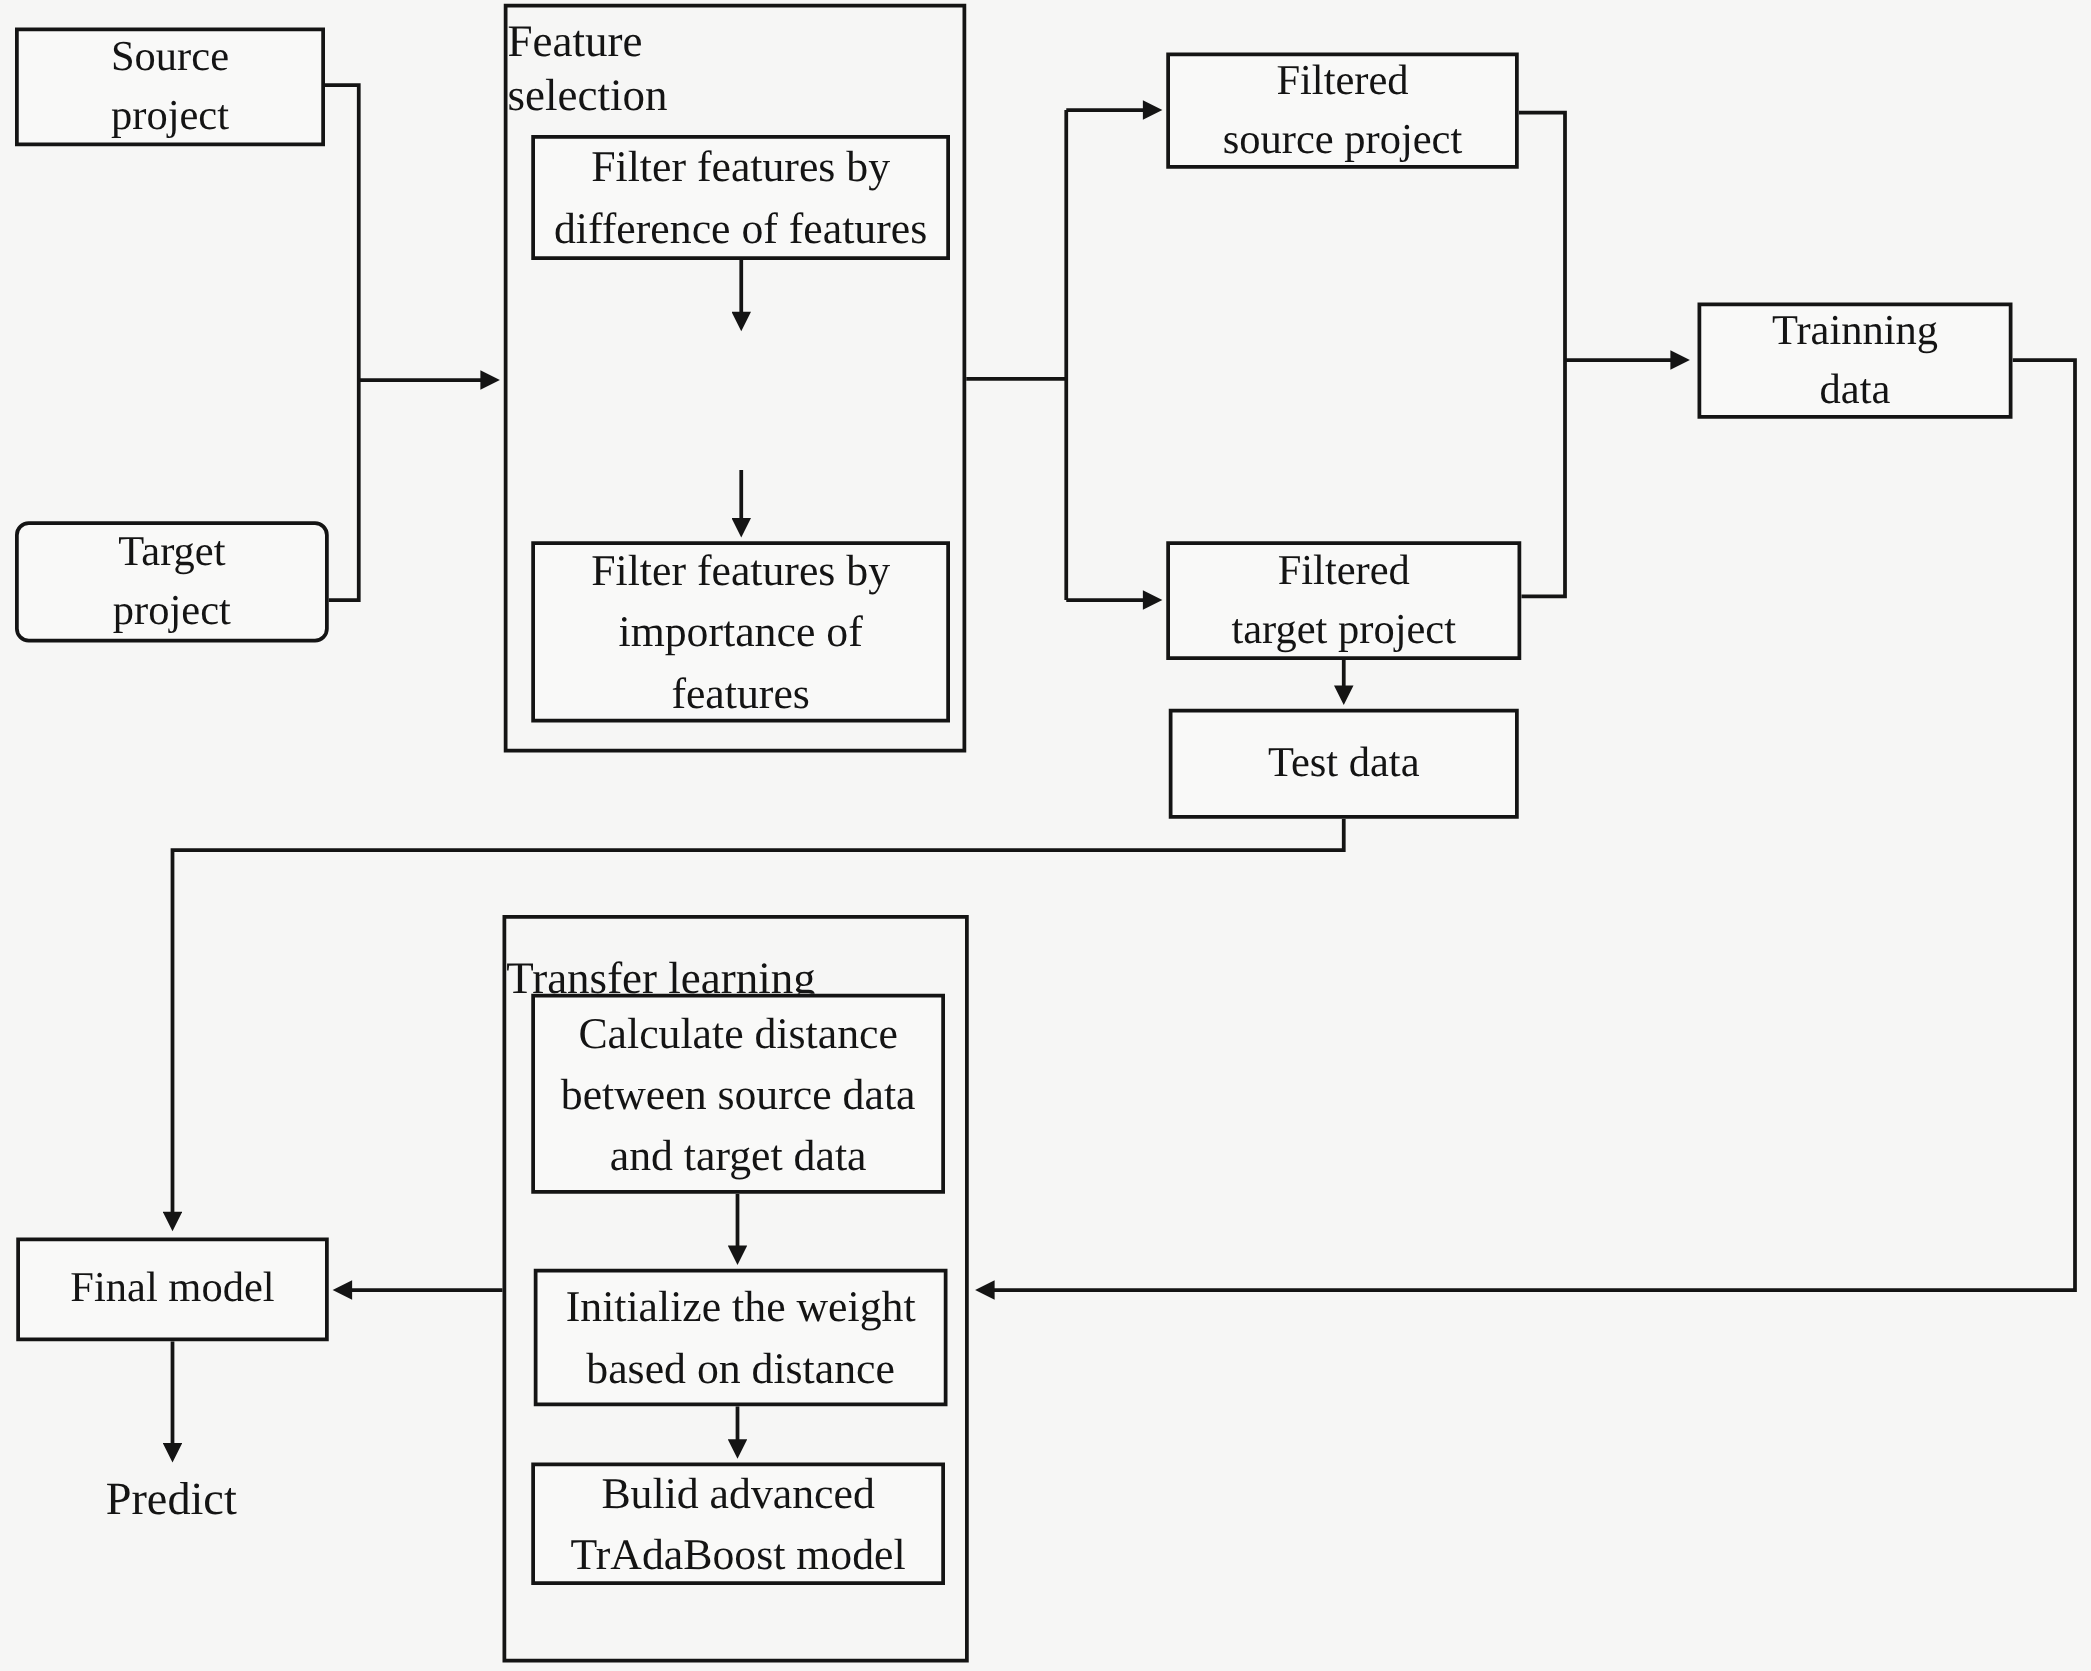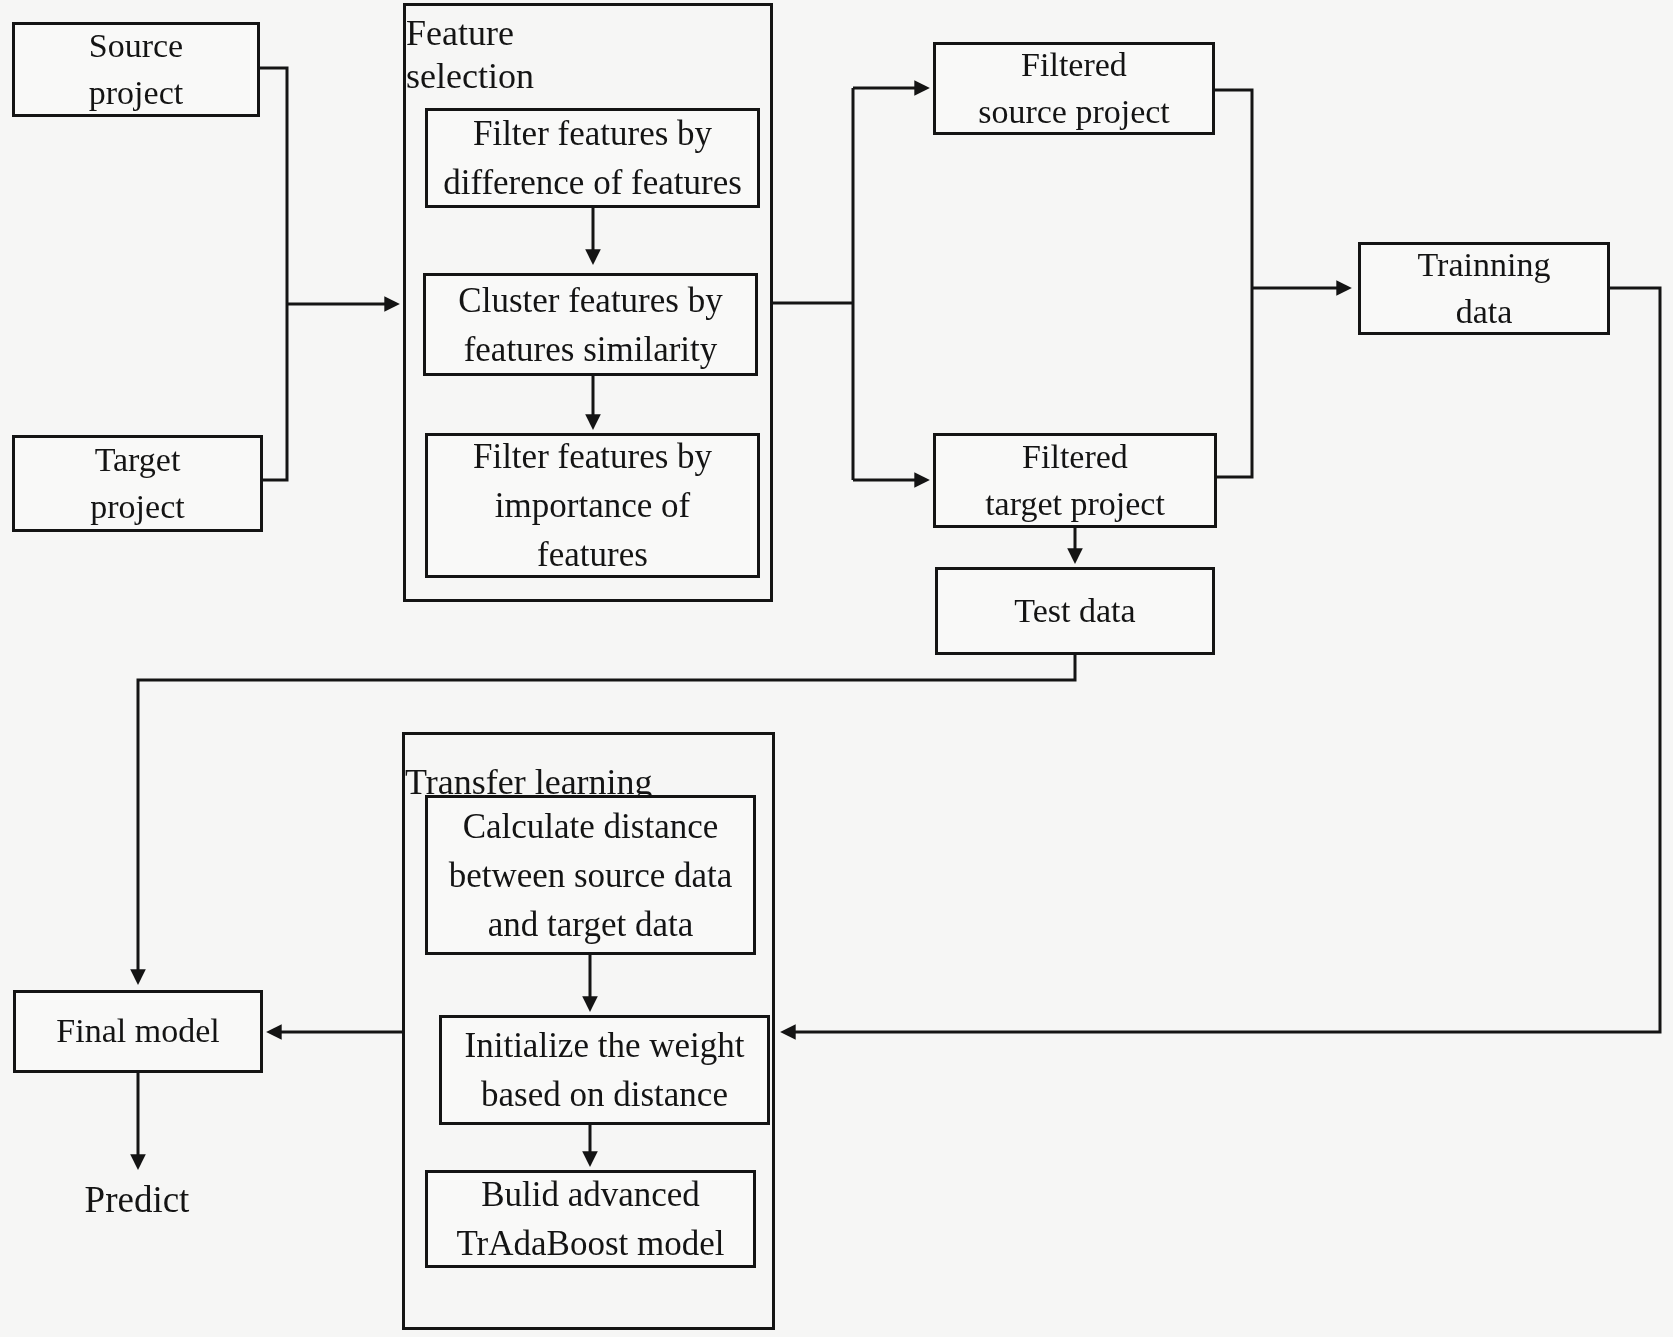--- a/index.html
+++ b/index.html
@@ -101,33 +101,31 @@
     <path d="M593,376 V426" marker-end="url(#arrow)"></path>
     <path d="M590,955 V1008" marker-end="url(#arrow)"></path>
     <path d="M590,1125 V1163" marker-end="url(#arrow)"></path>
     <path d="M402,1032 H270" marker-end="url(#arrow)"></path>
     <path d="M138,1073 V1166" marker-end="url(#arrow)"></path>
   </svg>
 
   <div class="node" style="left:12px;top:22px;width:248px;height:95px;">Source
 project</div>
 
-  <div class="node" style="left:12px;top:435px;width:251px;height:97px;">Target
+  <div class="node" style="left:12px;top:417px;width:251px;height:97px;border-radius:11px;">Target
 project</div>
 
   <div class="container-box" style="left:403px;top:3px;width:370px;height:599px;">
     <div class="container-title">Feature
 selection</div>
   </div>
 
   <div class="node step" style="left:425px;top:108px;width:335px;height:100px;">Filter features by
 difference of features</div>
 
-  <div class="node step" style="left:423px;top:273px;width:335px;height:103px;">Cluster features by
-features similarity</div>
 
   <div class="node step" style="left:425px;top:433px;width:335px;height:145px;">Filter features by
 importance of
 features</div>
 
   <div class="node" style="left:933px;top:42px;width:282px;height:93px;">Filtered
 source project</div>
 
   <div class="node" style="left:933px;top:433px;width:284px;height:95px;">Filtered
 target project</div>
@@ -138,21 +136,21 @@
   <div class="node" style="left:935px;top:567px;width:280px;height:88px;">Test data</div>
 
   <div class="container-box" style="left:402px;top:732px;width:373px;height:598px;">
     <div class="container-title" style="top:26px;">Transfer learning</div>
   </div>
 
   <div class="node step" style="left:425px;top:795px;width:331px;height:160px;">Calculate distance
 between source data
 and target data</div>
 
-  <div class="node step" style="left:439px;top:1015px;width:331px;height:110px;">Initialize the weight
+  <div class="node step" style="left:427px;top:1015px;width:331px;height:110px;">Initialize the weight
 based on distance</div>
 
   <div class="node step" style="left:425px;top:1170px;width:331px;height:98px;">Bulid advanced
 TrAdaBoost model</div>
 
   <div class="node" style="left:13px;top:990px;width:250px;height:83px;">Final model</div>
 
   <div class="floating-label" style="left:37px;top:1178px;width:200px;">Predict</div>
 
 </div>

